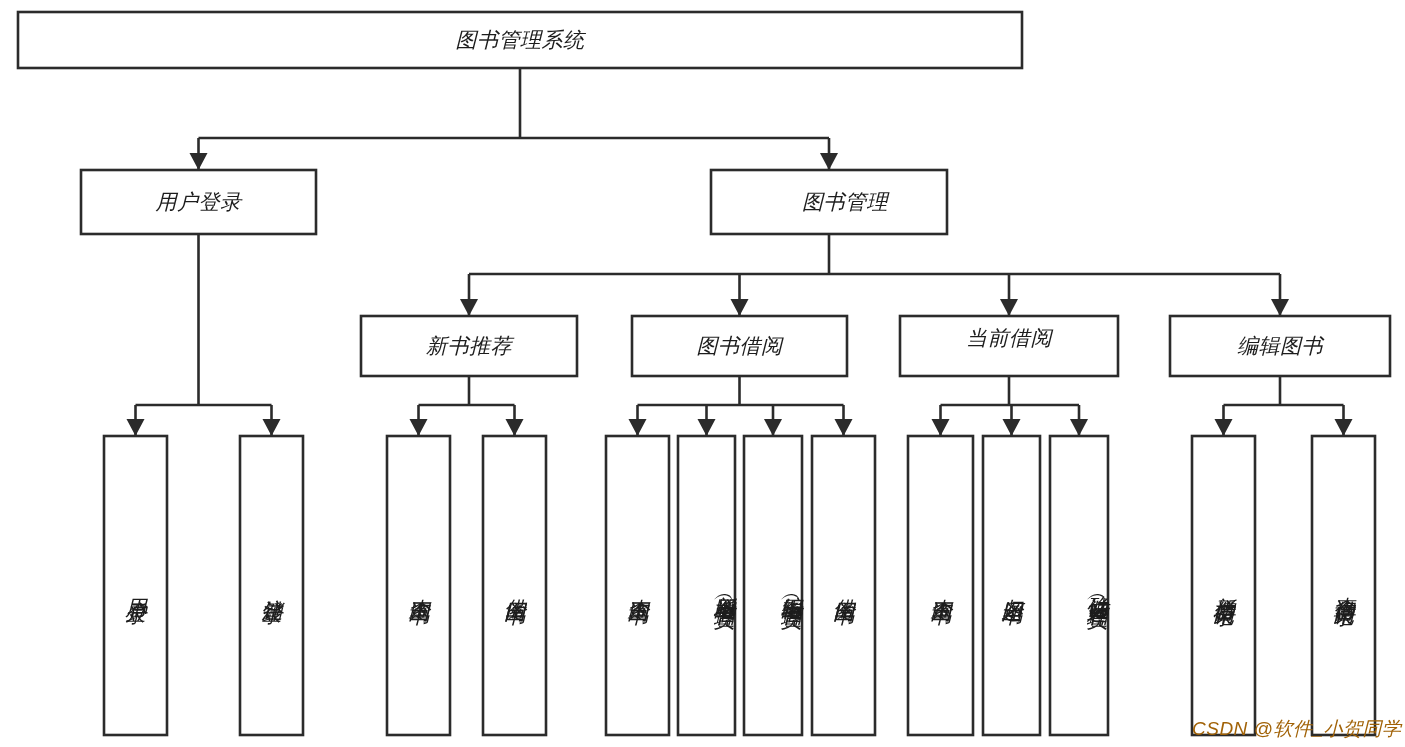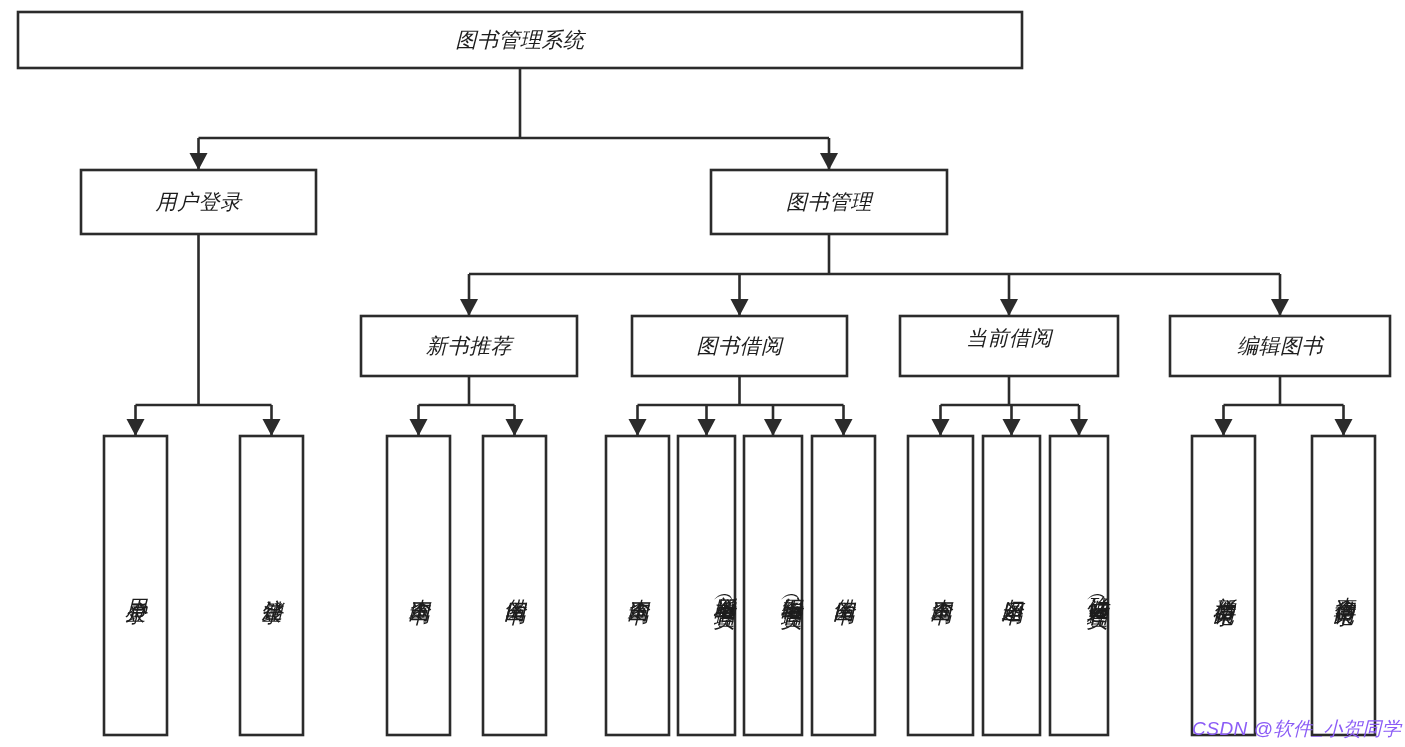--- a/index.html
+++ b/index.html
@@ -59,21 +59,21 @@
     font-size: 21px;
     letter-spacing: 2px;
   }
   .node-label.vertical.top-aligned {
     align-items: flex-start;
     padding-top: 4px;
     box-sizing: border-box;
   }
   .watermark {
     position: absolute;
-    color: #8b5cf6;
+    color: #a16207;
     font-size: 19px;
     letter-spacing: 0.5px;
     white-space: nowrap;
     pointer-events: none;
   }
 </style>
 </head>
 <body>
 
 <div id="diagram-root">
@@ -153,21 +153,21 @@
         <rect x="983" y="436" width="57" height="299" class="node-rect"></rect>
         <rect x="1050" y="436" width="58" height="299" class="node-rect"></rect>
         <rect x="1192" y="436" width="63" height="299" class="node-rect"></rect>
         <rect x="1312" y="436" width="63" height="299" class="node-rect"></rect>
       </g>
   </svg>
 
   <div id="labels-layer">
       <div class="node-label" style="left: 18px; top: 12px; width: 1004px; height: 56px;">图书管理系统</div>
       <div class="node-label" style="left: 81px; top: 170px; width: 235px; height: 64px;">用户登录</div>
-      <div class="node-label" style="left: 711px; top: 170px; width: 236px; height: 64px;">图书管理</div>
+      <div class="node-label" style="left: 711px; top: 170px; width: 236px; height: 64px; padding-left: 16px;">图书管理</div>
       <div class="node-label" style="left: 361px; top: 316px; width: 216px; height: 60px;">新书推荐</div>
       <div class="node-label" style="left: 632px; top: 316px; width: 215px; height: 60px;">图书借阅</div>
       <div class="node-label" style="left: 900px; top: 316px; width: 218px; height: 44px;">当前借阅</div>
       <div class="node-label" style="left: 1170px; top: 316px; width: 220px; height: 60px;">编辑图书</div>
       <div class="node-label vertical" style="left: 104px; top: 436px; width: 63px; height: 299px;">用户登录</div>
       <div class="node-label vertical" style="left: 240px; top: 436px; width: 63px; height: 299px;">注销登录</div>
       <div class="node-label vertical" style="left: 387px; top: 436px; width: 63px; height: 299px;">查询图书</div>
       <div class="node-label vertical" style="left: 483px; top: 436px; width: 63px; height: 299px;">借阅图书</div>
       <div class="node-label vertical" style="left: 606px; top: 436px; width: 63px; height: 299px;">查询图书</div>
       <div class="node-label vertical top-aligned" style="left: 678px; top: 436px; width: 57px; height: 299px;">新增图书（管理员）</div>

